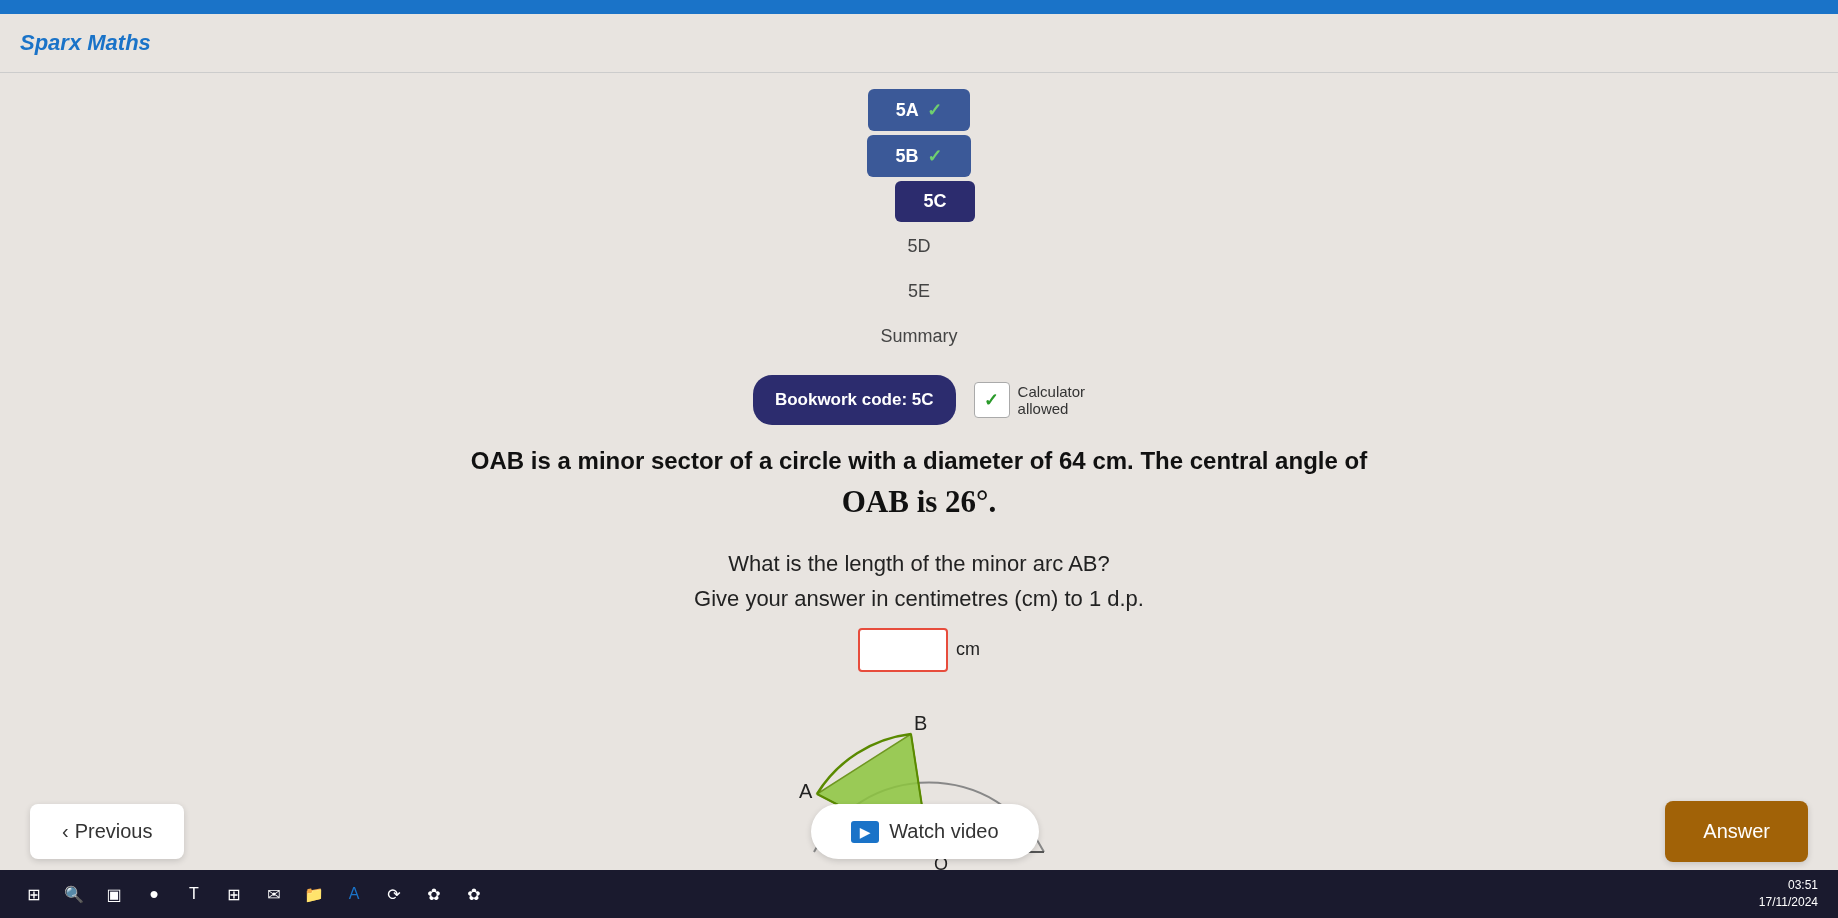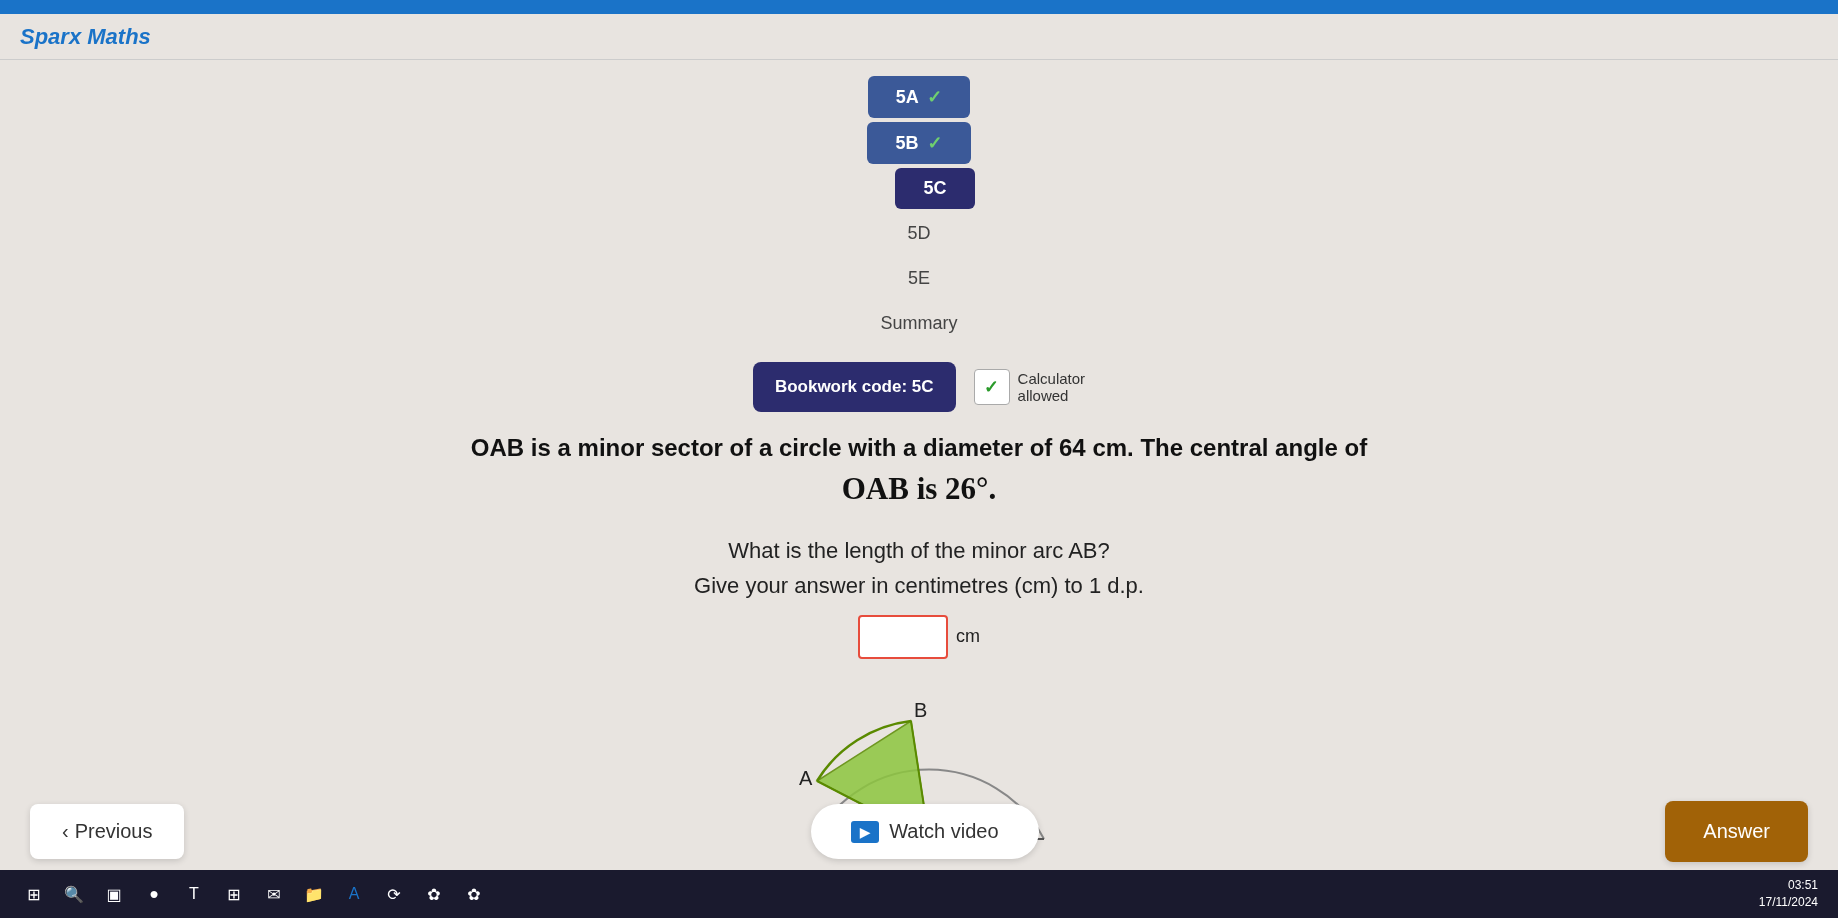--- a/index.html
+++ b/index.html
@@ -18,21 +18,21 @@
       height: 14px;
       width: 100%;
     }
 
     
     .header {
       background: #e8e4e0;
       display: flex;
       align-items: center;
       padding: 0 20px;
-      height: 46px;
+      height: 59px;
       border-bottom: 1px solid #ccc;
     }
     .brand {
       color: #1a73c8;
       font-size: 22px;
       font-weight: bold;
       font-style: italic;
     }
 
     
@@ -88,21 +88,21 @@
     
     .bookwork-row {
       display: flex;
       align-items: center;
       gap: 18px;
       margin: 8px 0 18px 0;
     }
     .bookwork-badge {
       background: #2c2c6e;
       color: white;
-      border-radius: 8px;
+      border-radius: 19px;
       padding: 15px 22px;
       font-size: 17px;
       font-weight: bold;
     }
     .calculator-info {
       display: flex;
       align-items: center;
       gap: 8px;
       font-size: 15px;
       color: #333;

